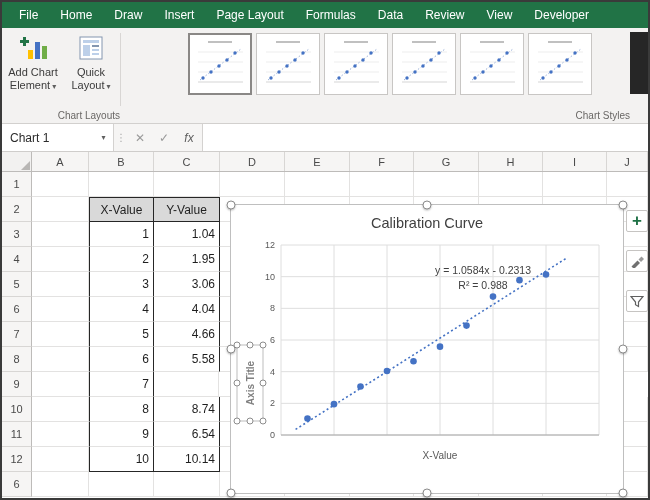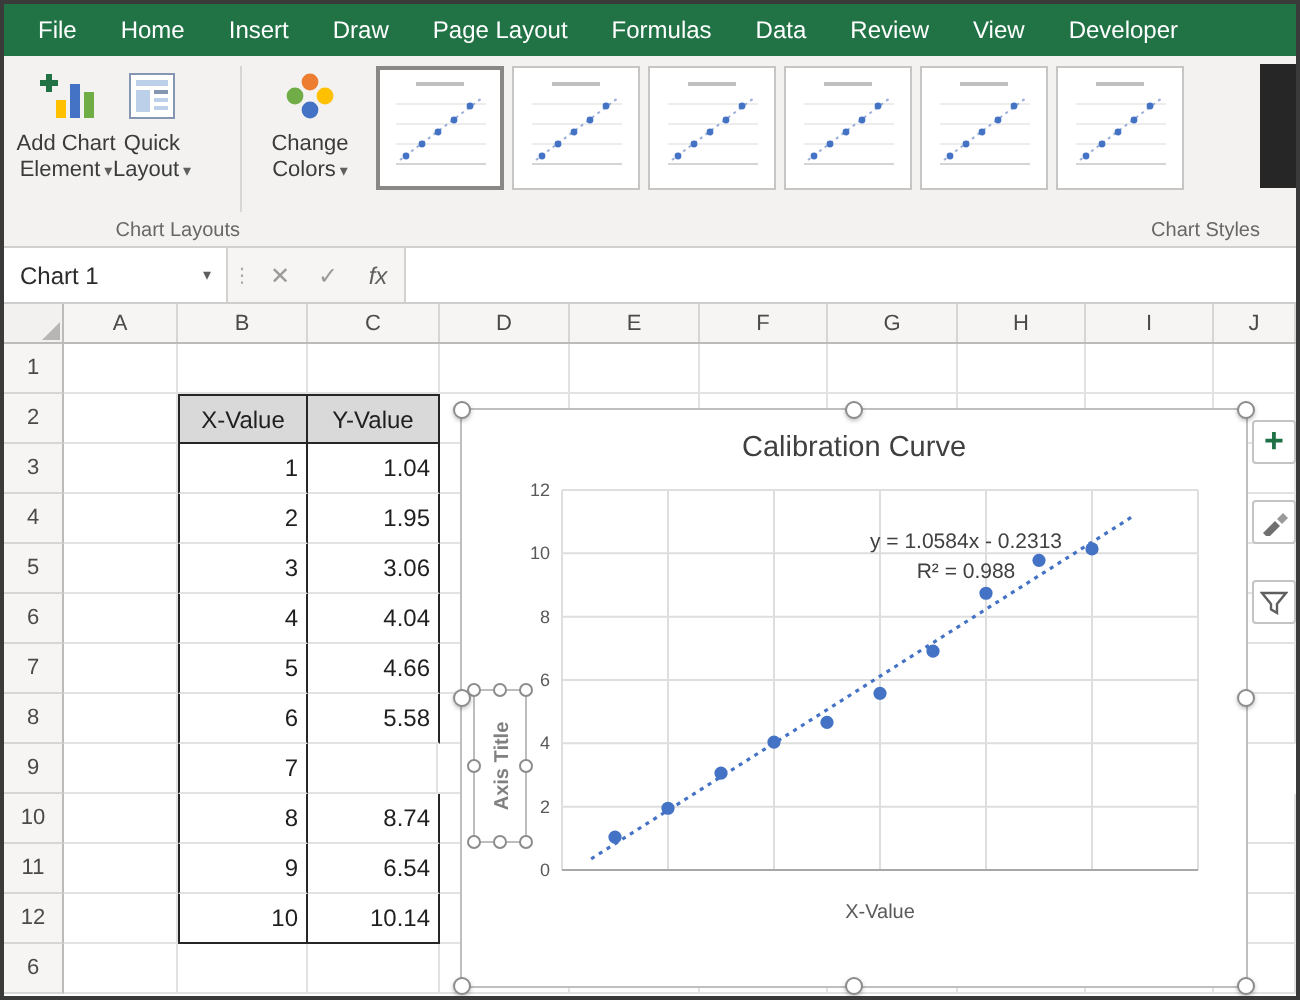--- a/index.html
+++ b/index.html
@@ -54,22 +54,22 @@
   .plus-glyph{color:#1e7145;font-size:17px;font-weight:bold;line-height:1;margin-top:-2px}
 </style>
 </head>
 <body>
 
 <div class="frame">
 
   <div class="tabbar" id="tabbar">
       <div class="tab">File</div>
       <div class="tab">Home</div>
+      <div class="tab">Draw</div>
       <div class="tab">Insert</div>
-      <div class="tab">Draw</div>
       <div class="tab">Page Layout</div>
       <div class="tab">Formulas</div>
       <div class="tab">Data</div>
       <div class="tab">Review</div>
       <div class="tab">View</div>
       <div class="tab">Developer</div>
     </div>
 
   <div class="ribbon">
     <div class="big-btn" style="left:2px;width:58px">
@@ -81,53 +81,39 @@
           <rect x="2" y="7" width="9" height="3" fill="#217346"></rect>
           <rect x="5" y="4" width="3" height="9" fill="#217346"></rect>
         </svg>
       </div>
       <div class="lbl">
         <span>Add Chart</span><br>
         <span>Element</span><span class="caret">▾</span>
       </div>
     </div>
 
-    <div class="big-btn" style="left:46px;width:56px">
+    <div class="big-btn" style="left:61px;width:56px">
       <div class="icon32">
         <svg width="28" height="28">
           <rect x="3" y="3" width="22" height="22" fill="#ffffff" stroke="#8496b0"></rect>
           <rect x="6" y="6" width="16" height="3" fill="#bdd0e9"></rect>
           <rect x="6" y="11" width="7" height="11" fill="#bdd0e9"></rect>
           <rect x="15" y="11" width="7" height="2" fill="#8496b0"></rect>
           <rect x="15" y="15" width="7" height="2" fill="#bdd0e9"></rect>
           <rect x="15" y="19" width="7" height="2" fill="#bdd0e9"></rect>
         </svg>
       </div>
       <div class="lbl">
         <span>Quick</span><br>
         <span>Layout</span><span class="caret">▾</span>
       </div>
     </div>
 
     <div class="vsep"></div>
 
-    <div class="big-btn" style="left:124px;width:58px">
-      <div class="icon32">
-        <svg width="30" height="30">
-          <circle cx="15" cy="8" r="4.2" fill="#ed7d31"></circle>
-          <circle cx="22.5" cy="15" r="4.2" fill="#ffc000"></circle>
-          <circle cx="15" cy="22" r="4.2" fill="#4472c4"></circle>
-          <circle cx="7.5" cy="15" r="4.2" fill="#70ad47"></circle>
-        </svg>
-      </div>
-      <div class="lbl">
-        <span>Change</span><br>
-        <span>Colors</span><span class="caret">▾</span>
-      </div>
-    </div>
 
     <div class="gallery" id="styleGallery">
         <div class="thumb selected">
           <svg width="58" height="56">
             <rect x="0" y="0" width="58" height="56" fill="#ffffff"></rect>
             <rect x="17" y="5" width="24" height="2" fill="#c0c0c0"></rect>
             <line x1="7" y1="16" x2="52" y2="16" stroke="#ededed"></line>
             <line x1="7" y1="26" x2="52" y2="26" stroke="#ededed"></line>
             <line x1="7" y1="36" x2="52" y2="36" stroke="#ededed"></line>
             <line x1="7" y1="46" x2="52" y2="46" stroke="#d5d5d5"></line>

